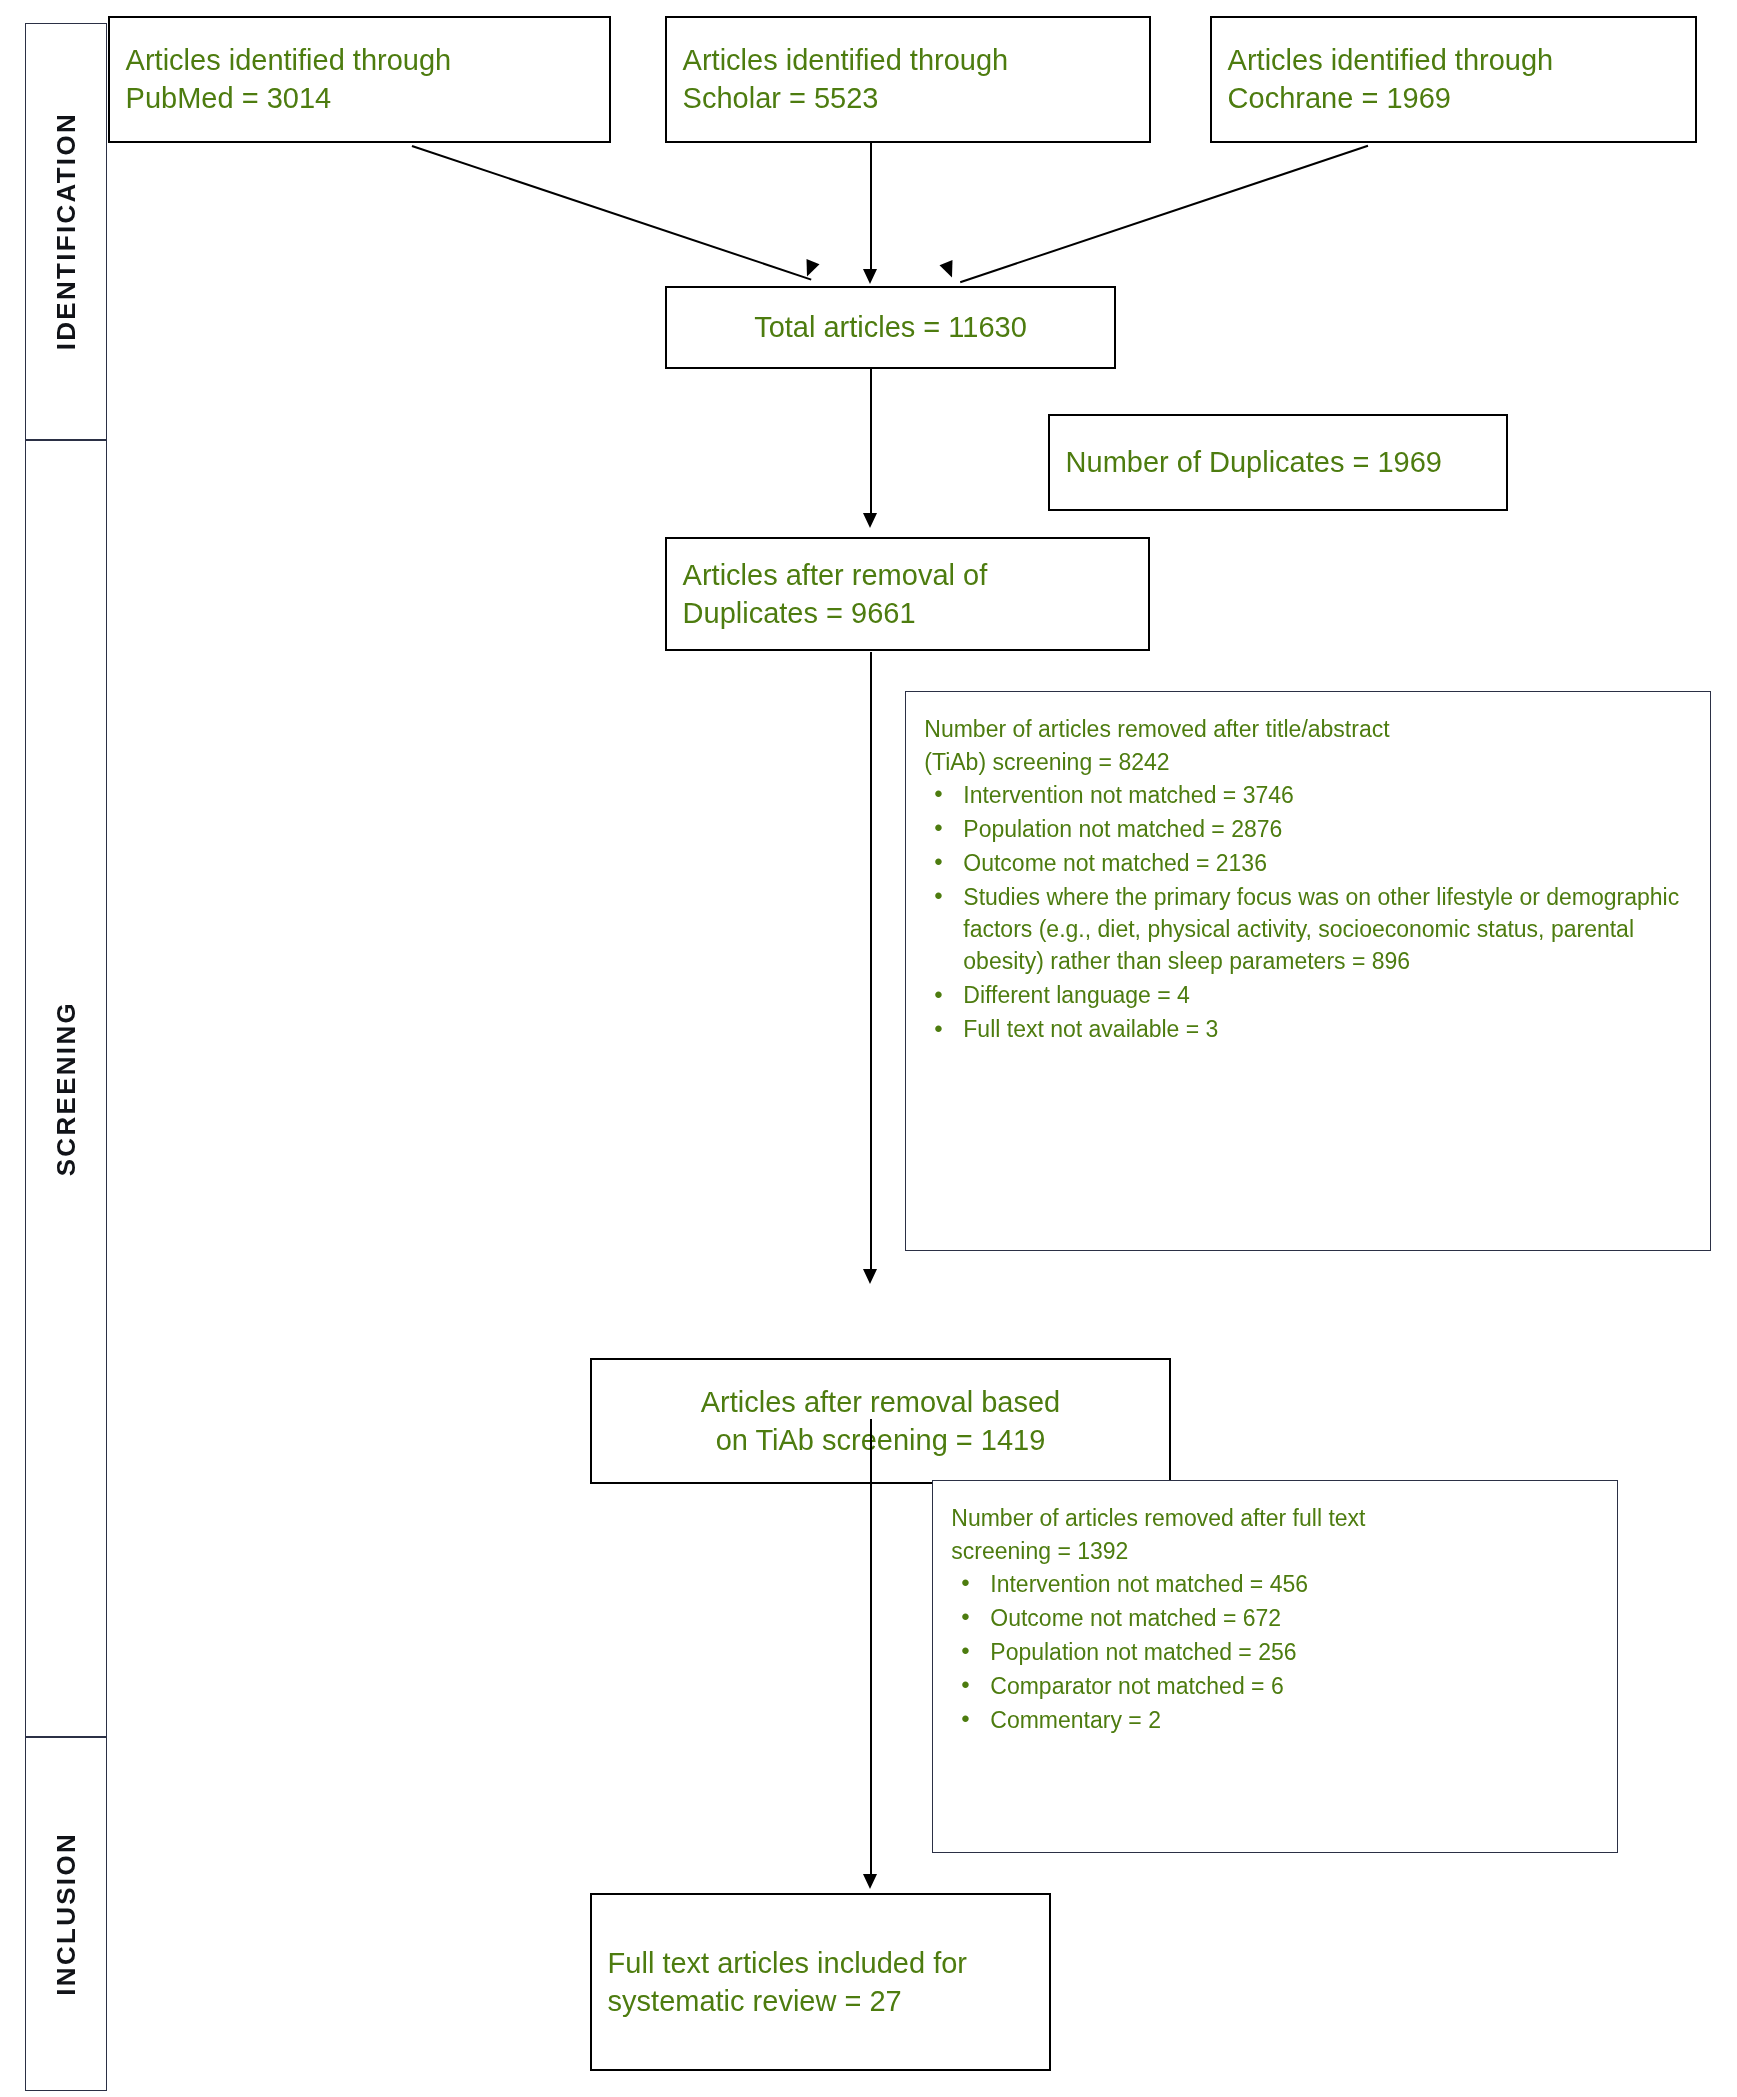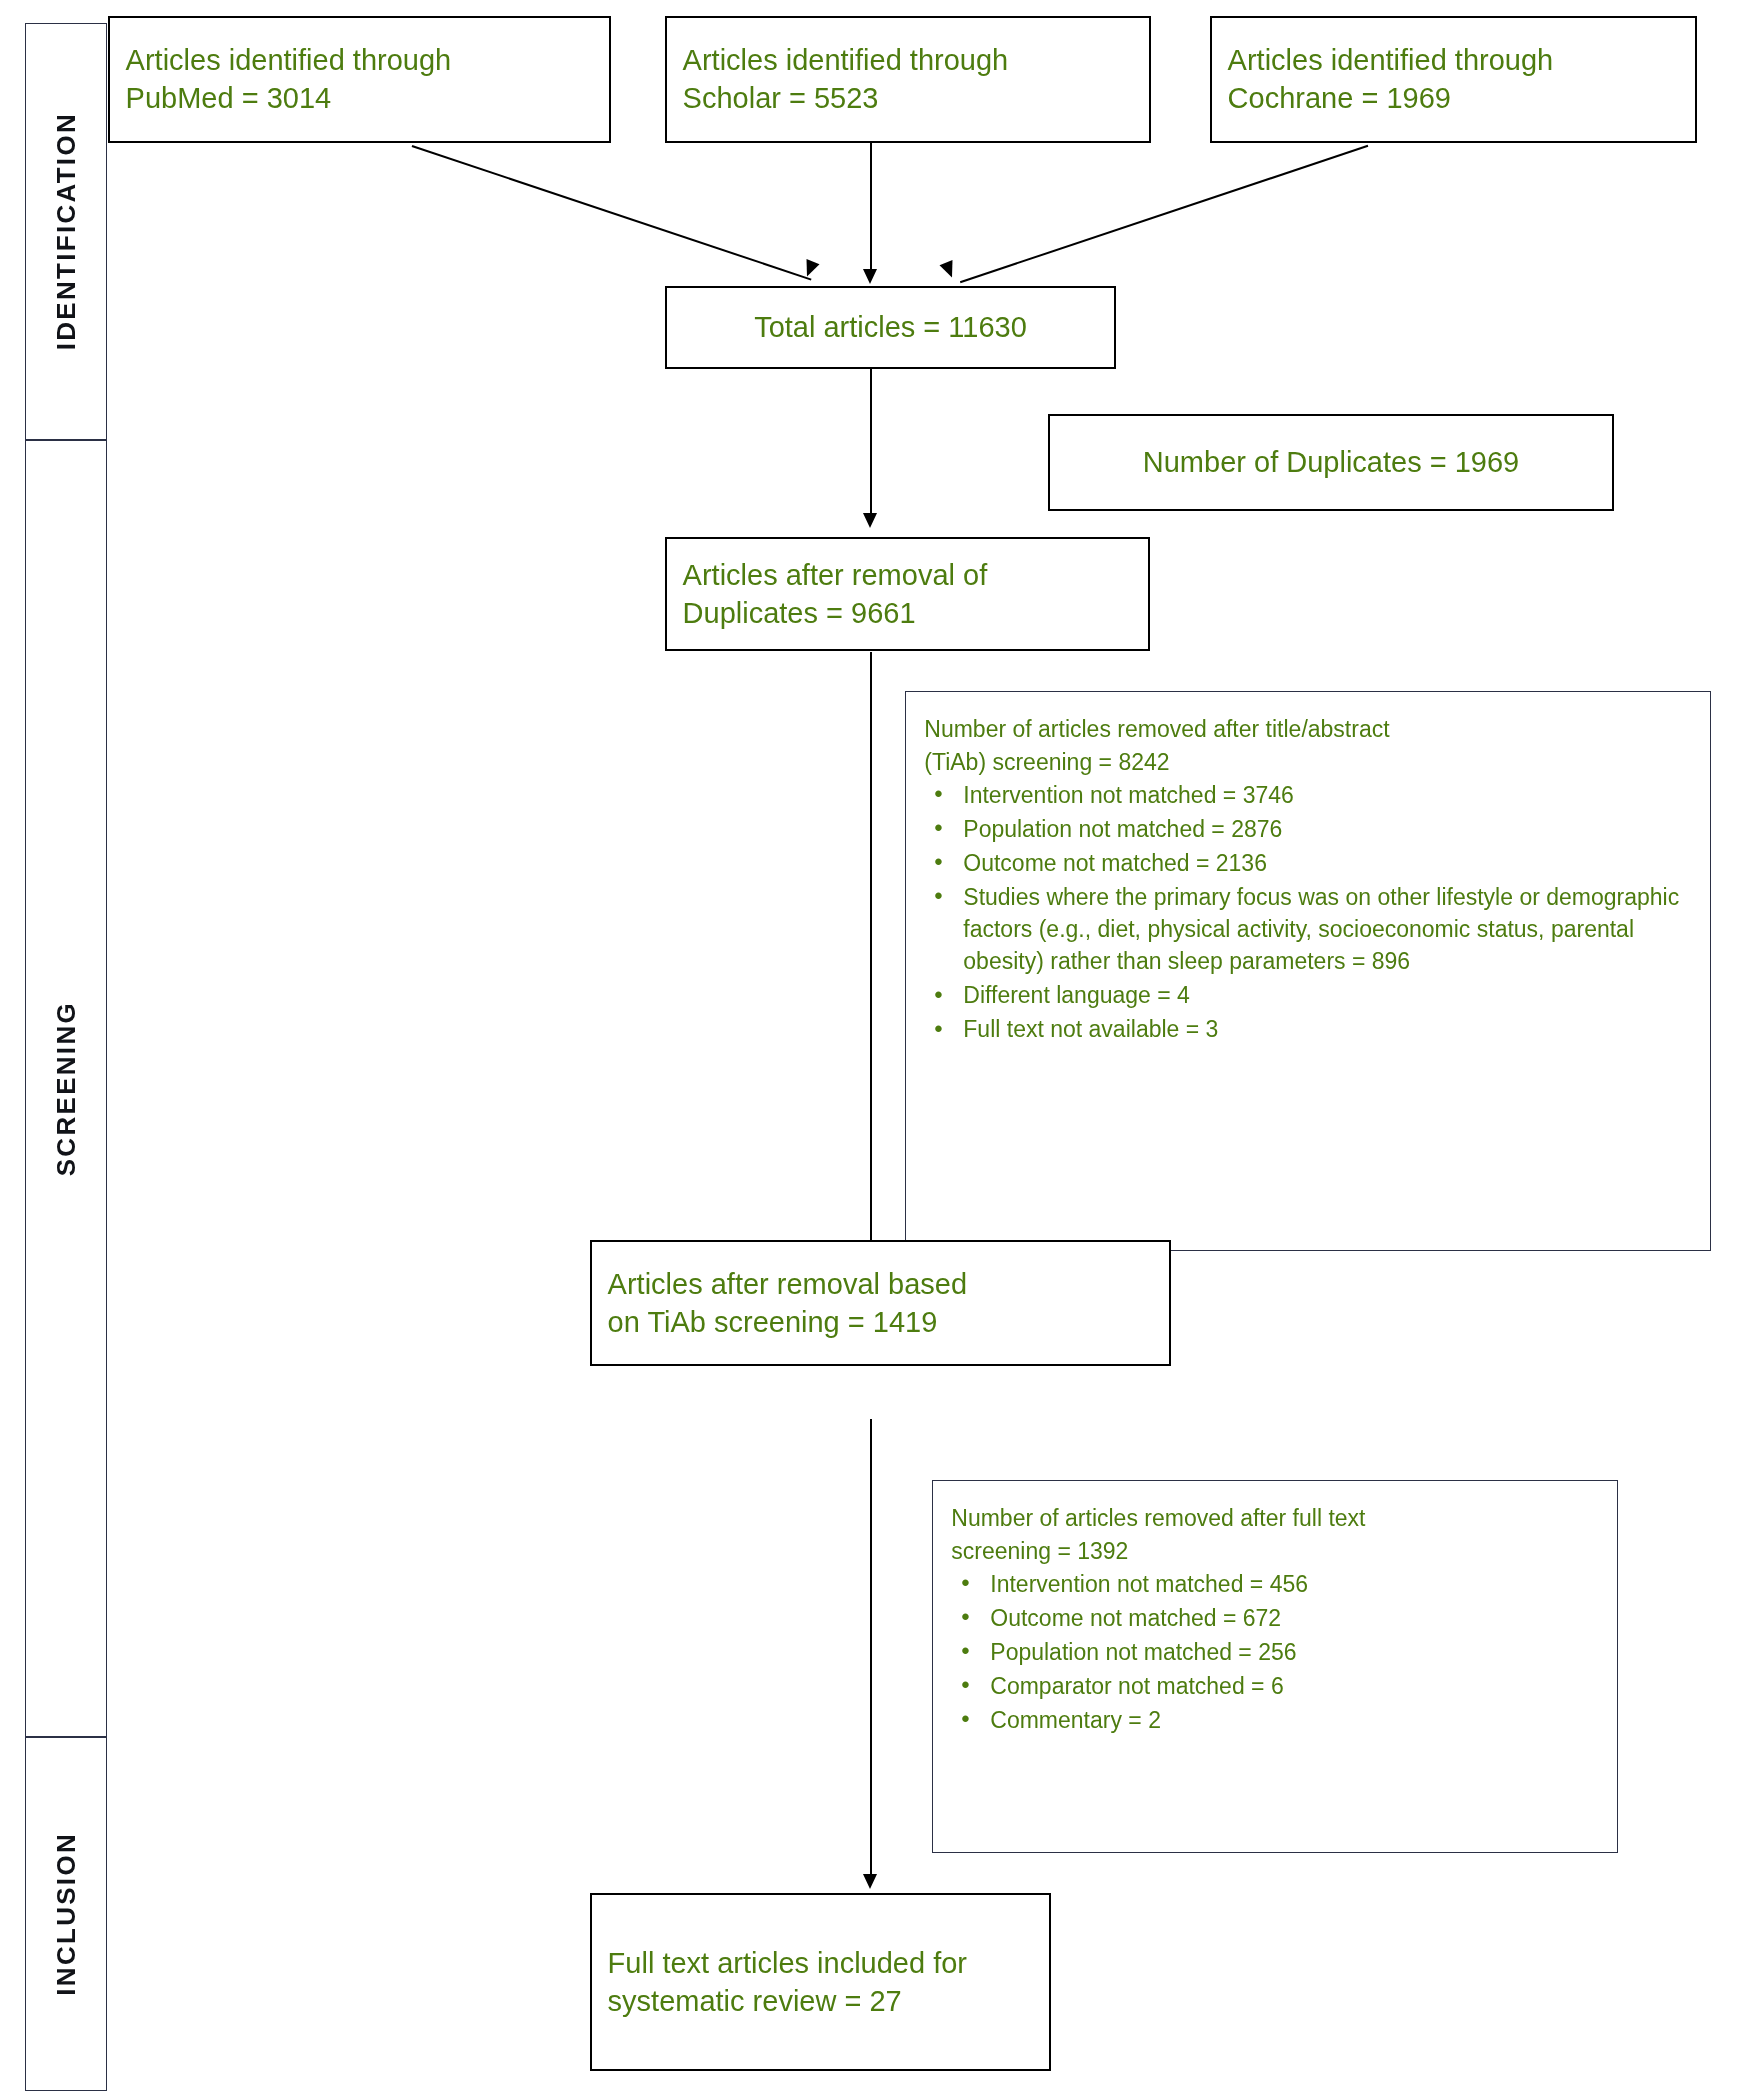--- a/index.html
+++ b/index.html
@@ -121,21 +121,21 @@
   <div class="diag" style="left:1368px;top:145px;width:430px;transform:rotate(161.5deg);"></div>
   <div class="diag-head" style="left:942px;top:262px;transform:rotate(-22deg);"></div>
 
   <div class="node" style="left:665px;top:286px;width:451px;height:83px;text-align:center;">
     <span class="ln">Total articles = 11630</span>
   </div>
 
   <div class="vline" style="left:870px;top:369px;height:146px;"></div>
   <div class="arrowhead" style="left:863px;top:513px;"></div>
 
-  <div class="node centered" style="left:1048px;top:414px;width:566px;height:97px;text-align:center;">
+  <div class="node centered" style="left:1048px;top:414px;width:460px;height:97px;">
     <span class="ln">Number of Duplicates = 1969</span>
   </div>
 
   <div class="node" style="left:665px;top:537px;width:485px;height:114px;">
     <span class="ln">Articles after removal of</span>
     <span class="ln">Duplicates = 9661</span>
   </div>
 
   <div class="vline" style="left:870px;top:652px;height:620px;"></div>
   <div class="arrowhead" style="left:863px;top:1269px;"></div>
@@ -146,21 +146,21 @@
     <ul>
       <li>Intervention not matched = 3746</li>
       <li>Population not matched = 2876</li>
       <li>Outcome not matched = 2136</li>
       <li>Studies where the primary focus was on other lifestyle or demographic factors (e.g., diet, physical activity, socioeconomic status, parental obesity) rather than sleep parameters = 896</li>
       <li>Different language = 4</li>
       <li>Full text not available = 3</li>
     </ul>
   </div>
 
-  <div class="node" style="left:590px;top:1240px;width:581px;height:126px;">
+  <div class="node" style="left:590px;top:1358px;width:581px;height:126px;align-items:center;">
     <span class="ln">Articles after removal based</span>
     <span class="ln">on TiAb screening = 1419</span>
   </div>
 
   <div class="vline" style="left:870px;top:1419px;height:458px;"></div>
   <div class="arrowhead" style="left:863px;top:1874px;"></div>
 
   <div class="node exclusion" style="left:932px;top:1480px;width:686px;height:373px;">
     <span class="head">Number of articles removed after full text</span>
     <span class="head">screening = 1392</span>

